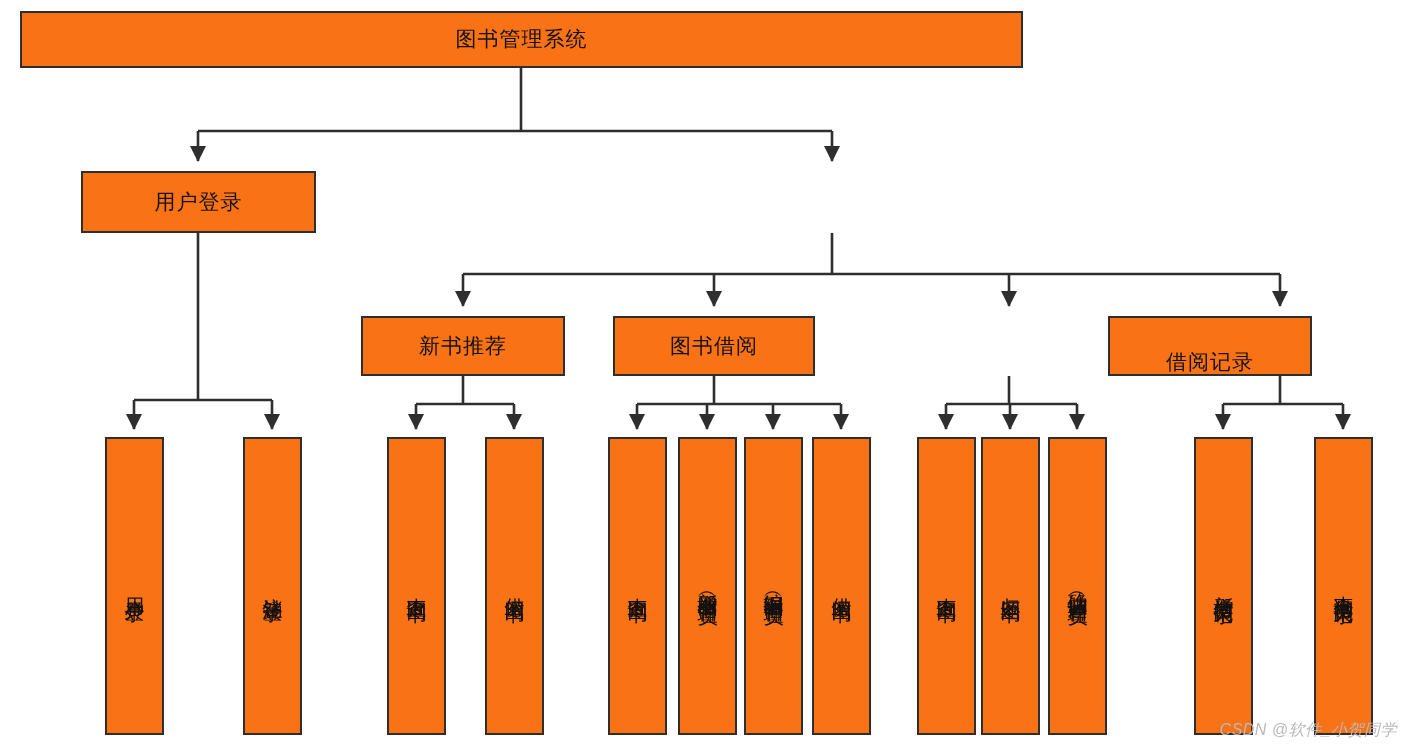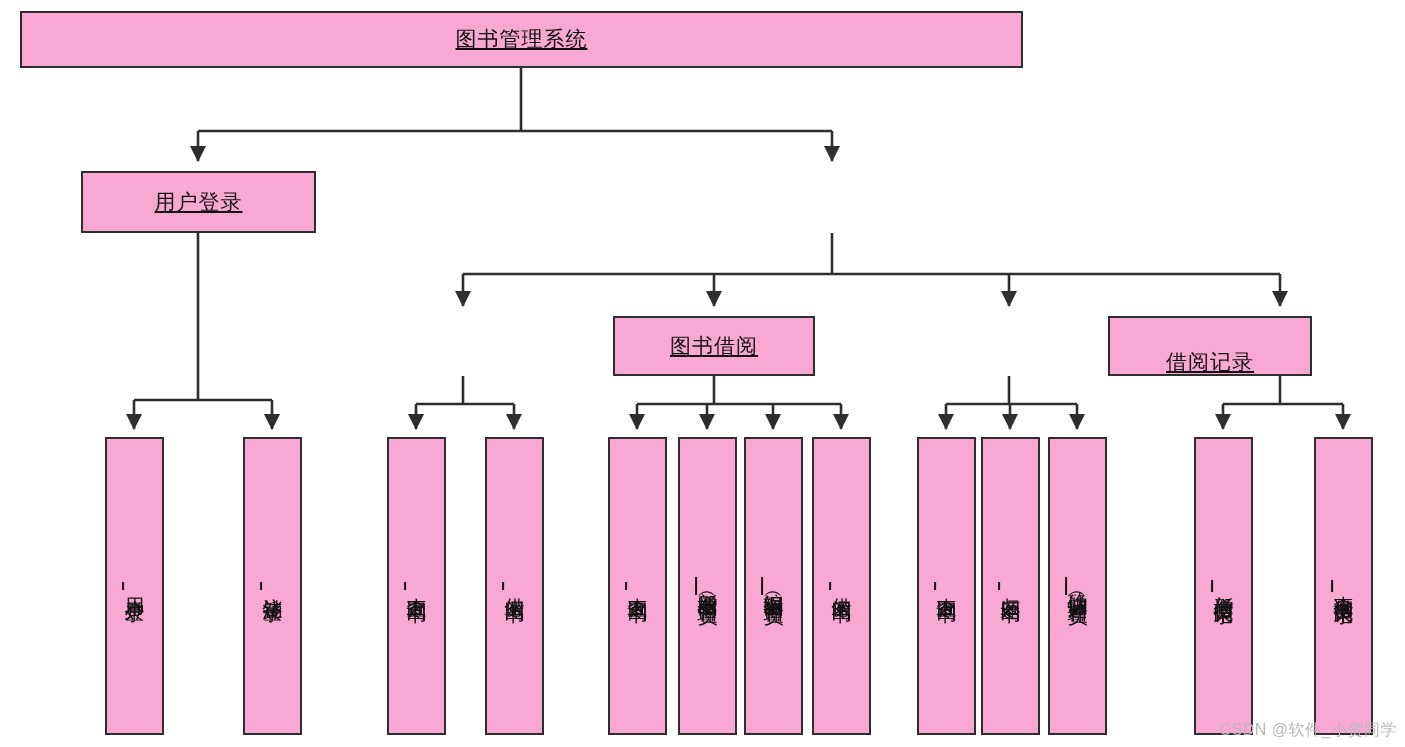--- a/index.html
+++ b/index.html
@@ -21,29 +21,28 @@
     position: absolute;
     left: 0;
     top: 0;
     width: 1405px;
     height: 747px;
     pointer-events: none;
   }
   .node {
     position: absolute;
     box-sizing: border-box;
-    background: #f9a8d4;
+    background: #f97316;
     border: 2px solid #2e2e2e;
     display: flex;
     align-items: center;
     justify-content: center;
     color: #111111;
     text-align: center;
     line-height: 1.16;
-    text-decoration: underline;
   }
   .node.horiz {
     font-size: 21px;
     letter-spacing: 1px;
   }
   .node.vert {
     writing-mode: vertical-rl;
     text-orientation: upright;
     font-size: 20px;
     letter-spacing: 2px;
@@ -61,20 +60,21 @@
   }
   #watermark {
     position: absolute;
     right: 8px;
     bottom: 6px;
     font-size: 16px;
     color: #b9b9b9;
     letter-spacing: 0.5px;
     white-space: nowrap;
     user-select: none;
+    font-style: italic;
   }
 </style>
 </head>
 <body>
 
 <div id="canvas">
 
   <svg class="edges" viewBox="0 0 1405 747" xmlns="http://www.w3.org/2000/svg">
     <defs>
       <marker id="arw" viewBox="0 0 10 10" refX="9.4" refY="5" markerWidth="6.2" markerHeight="6.2" orient="auto-start-reverse">
@@ -127,20 +127,23 @@
 
   <div class="node horiz" style="left:20px; top:11px; width:1003px; height:57px;">
     <span class="lbl">图书管理系统</span>
   </div>
 
   <div class="node horiz" style="left:81px; top:171px; width:235px; height:62px;">
     <span class="lbl">用户登录</span>
   </div>
 
 
+  <div class="node horiz" style="left:361px; top:316px; width:204px; height:60px;">
+    <span class="lbl">新书推荐</span>
+  </div>
 
   <div class="node horiz" style="left:613px; top:316px; width:202px; height:60px;">
     <span class="lbl">图书借阅</span>
   </div>
 
 
   <div class="node horiz" style="left:1108px; top:316px; width:204px; height:60px;align-items:flex-end;">
     <span class="lbl">借阅记录</span>
   </div>
 

